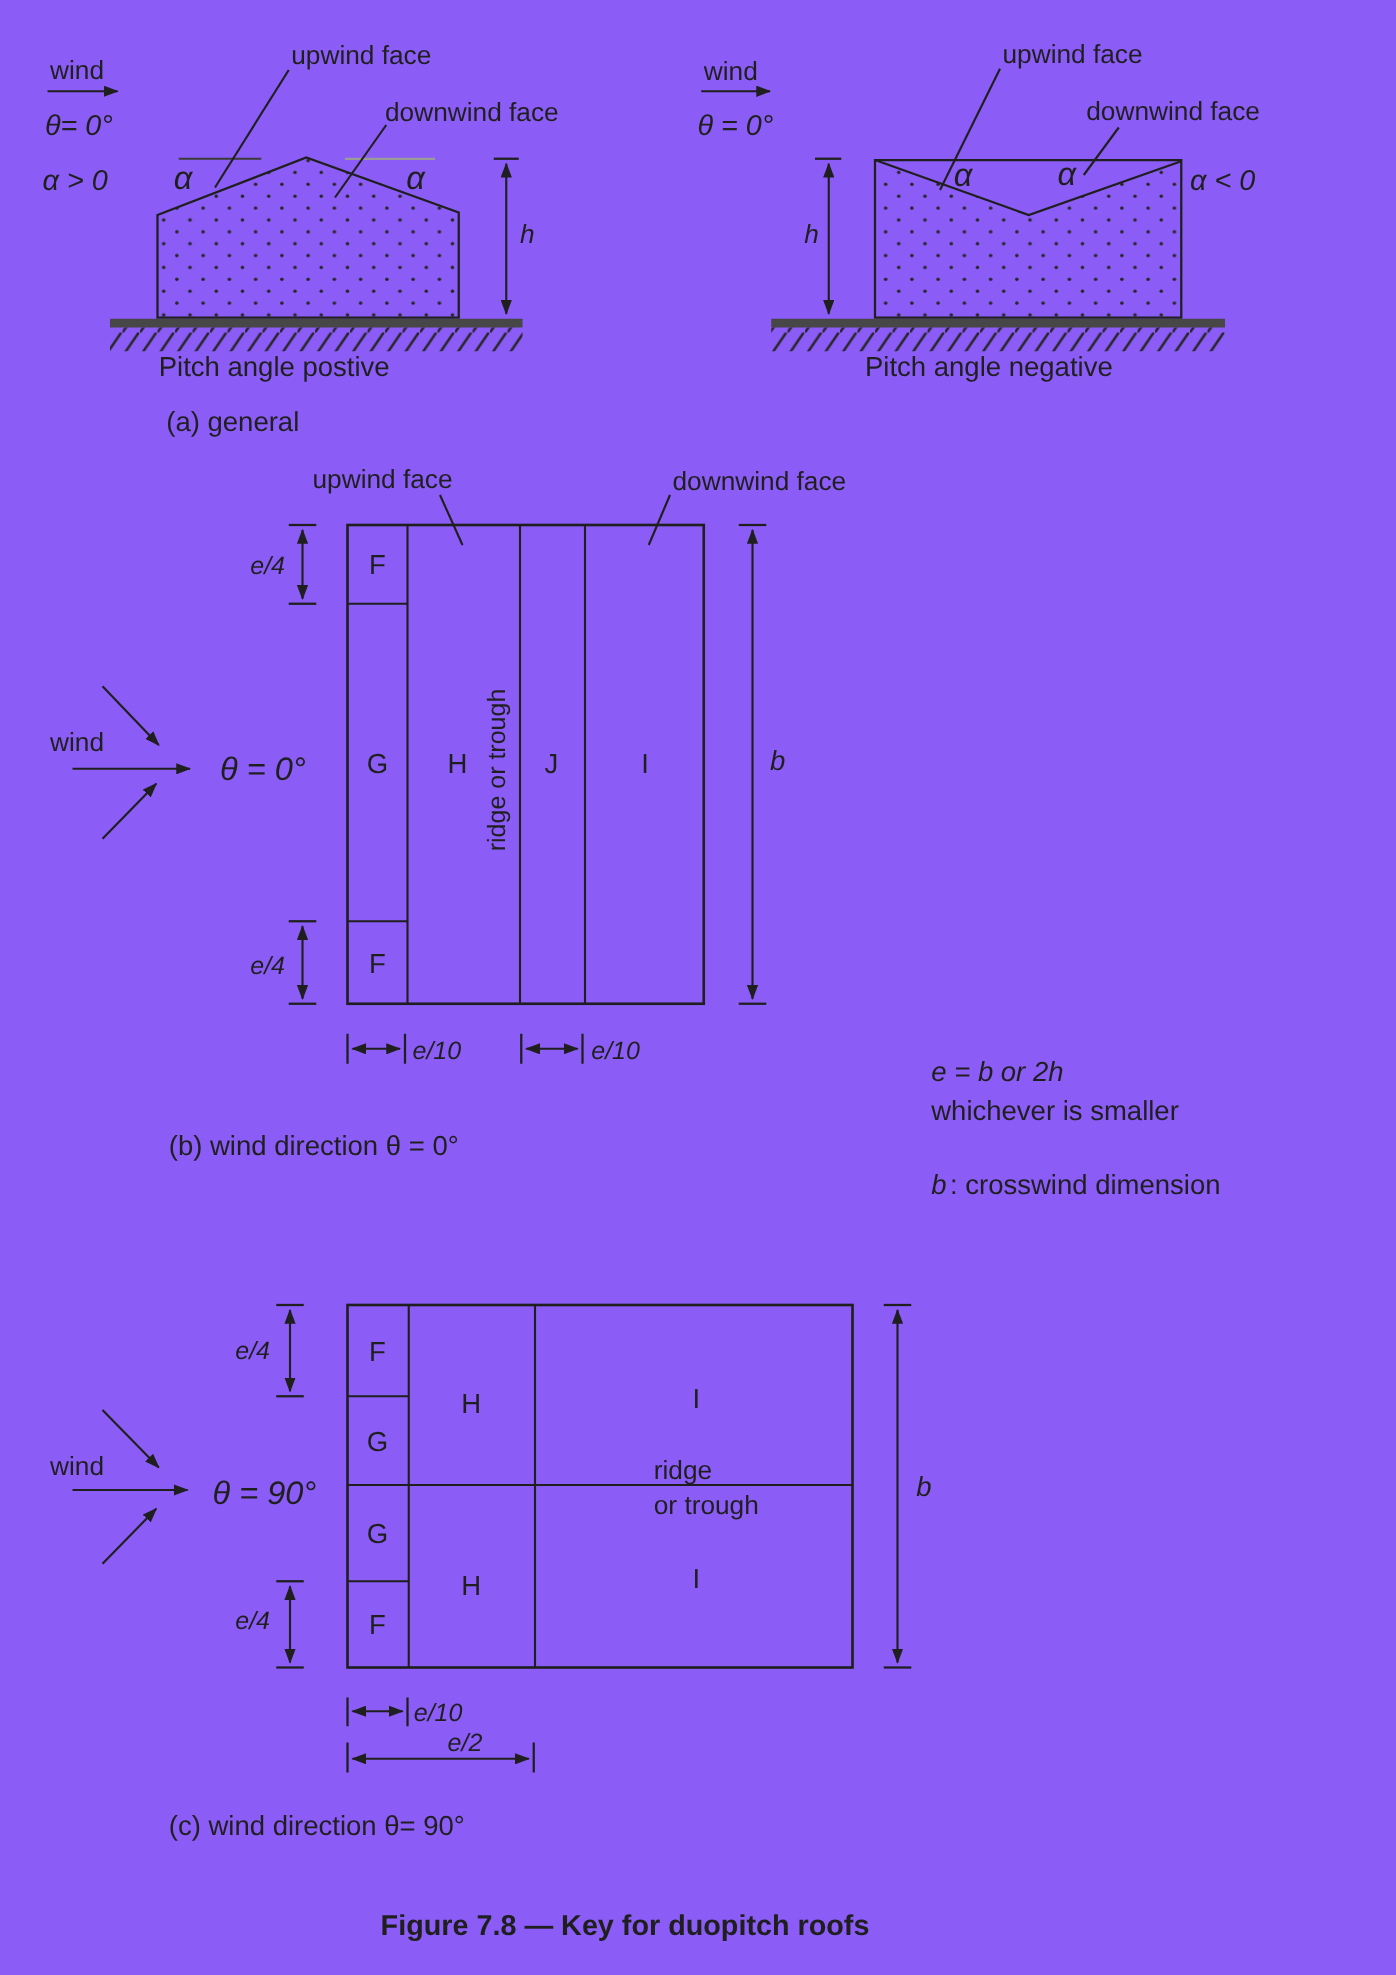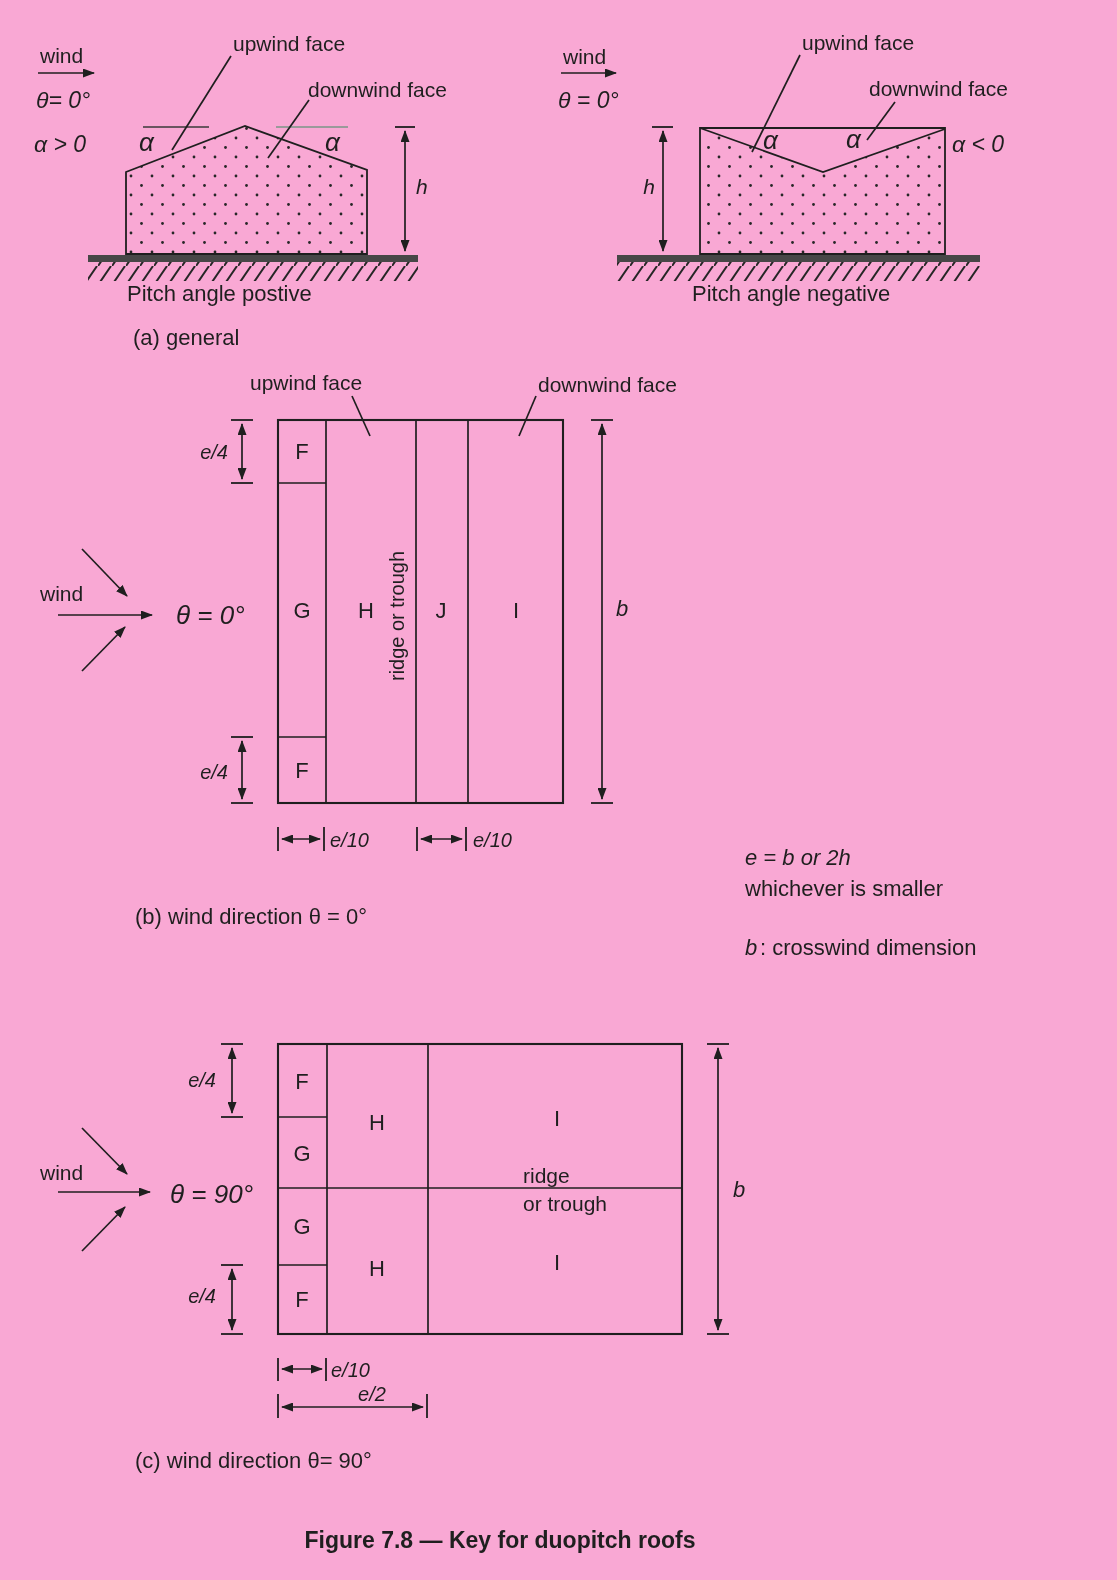--- a/index.html
+++ b/index.html
@@ -1,16 +1,16 @@
 <!DOCTYPE html>
 <html><head>
 <meta charset="utf-8">
 <style>
   html,body{margin:0;padding:0;background:#ffffff;}
-  .page{position:relative;width:1117px;height:1580px;background:#f9a8d4;overflow:hidden;}
+  .page{position:relative;width:1117px;height:1580px;background:#8b5cf6;overflow:hidden;}
   svg{display:block;}
   text{font-family:"Liberation Sans", sans-serif; fill:#1f1f1f;}
   .t21{font-size:21px;}
   .t22{font-size:22px;}
   .t20{font-size:20px;}
   .t23{font-size:23px;}
   .t26{font-size:26px;}
   .it{font-style:italic;}
   .bold{font-weight:bold;}
   .mid{text-anchor:middle;}

